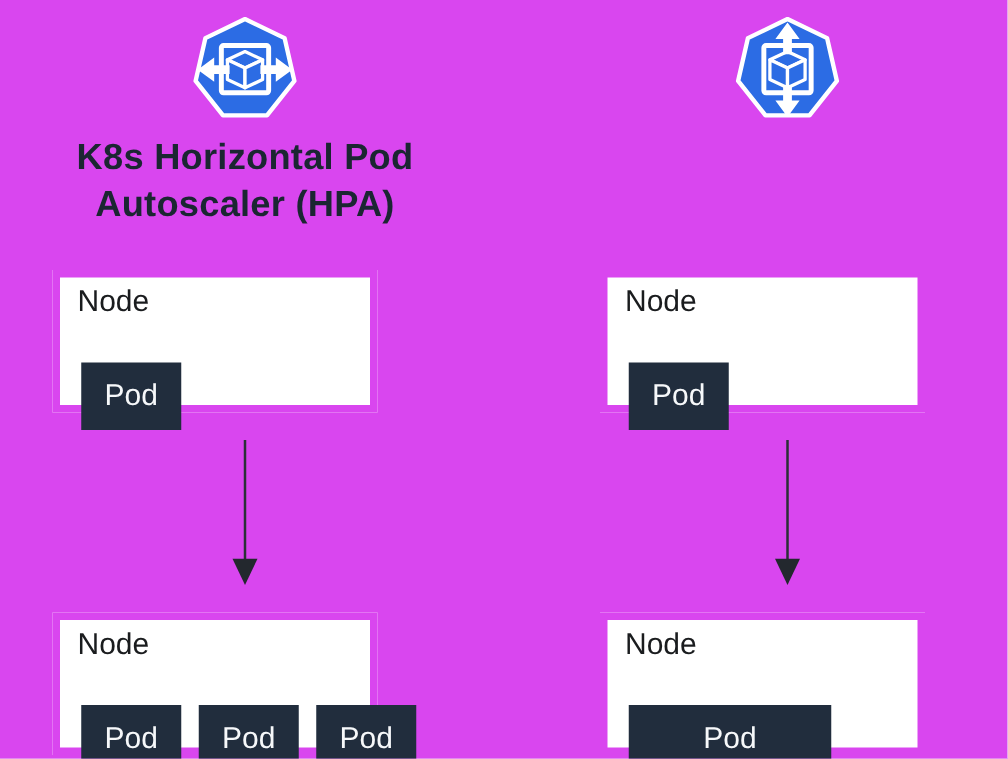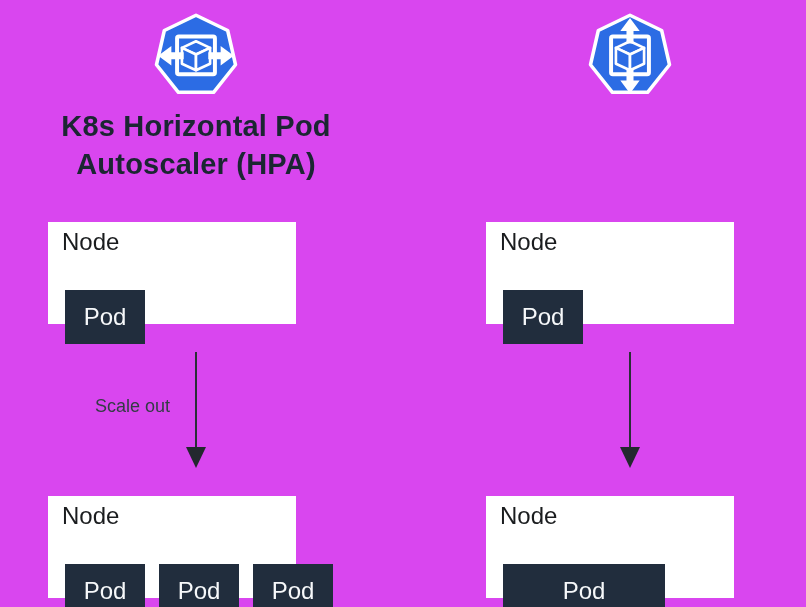--- a/index.html
+++ b/index.html
@@ -81,21 +81,20 @@
     </div>
   </div>
 
   <div class="node node-vpa-before">
     <div class="node-label">Node</div>
     <div class="pods">
       <div class="pod">Pod</div>
     </div>
   </div>
 
-  <span class="action-label label-hpa">Scale out</span>
   <svg class="scale-arrow arrow-hpa" width="26" height="118">
     <line x1="13" y1="1" x2="13" y2="98" stroke="#2a3036" stroke-width="2"></line>
     <polygon points="3,96 23,96 13,117" fill="#23282e"></polygon>
   </svg>
 
   <svg class="scale-arrow arrow-vpa" width="26" height="118">
     <line x1="13" y1="1" x2="13" y2="98" stroke="#2a3036" stroke-width="2"></line>
     <polygon points="3,96 23,96 13,117" fill="#23282e"></polygon>
   </svg>
 

